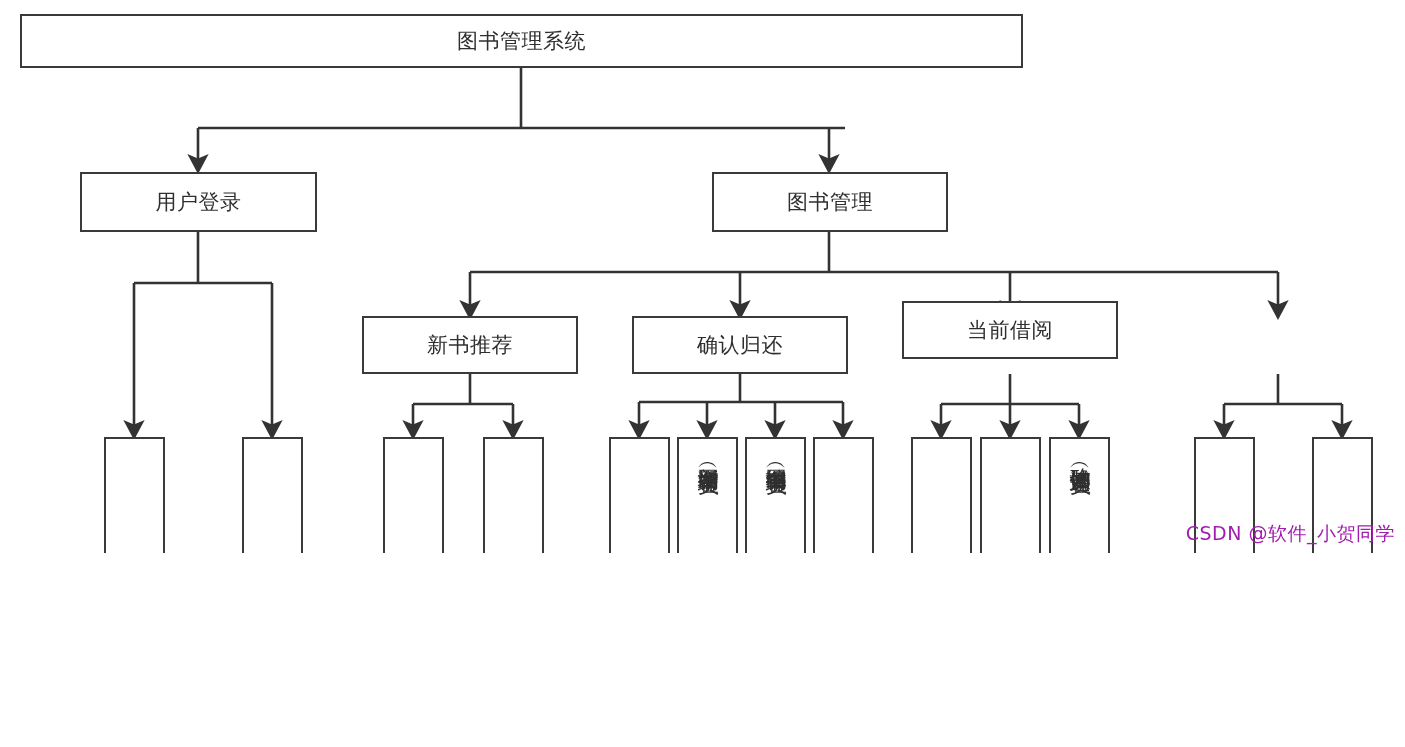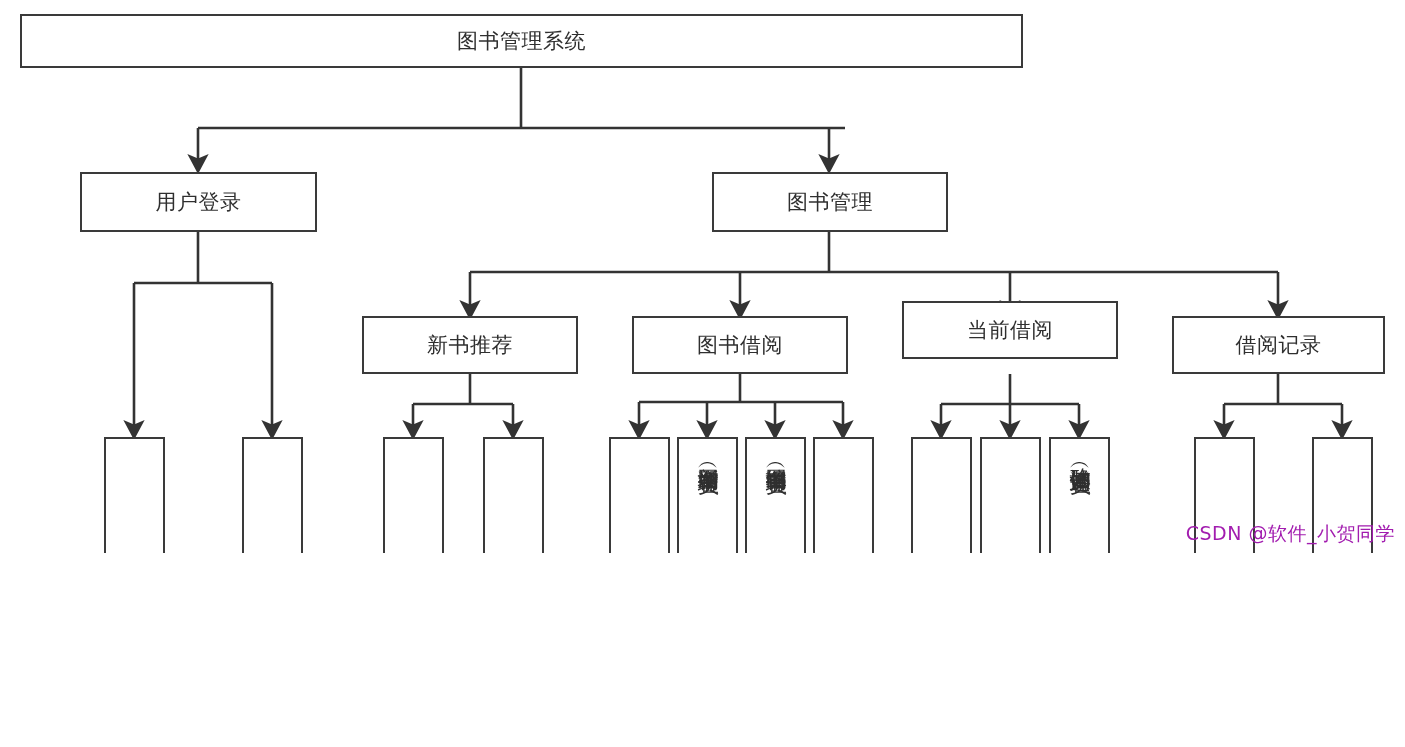--- a/index.html
+++ b/index.html
@@ -141,30 +141,27 @@
 
   <div class="node horizontal" style="left:362px; top:316px; width:216px; height:58px;">
     <span class="node-label">新书推荐</span>
   </div>
 
   <div class="node horizontal" style="left:712px; top:172px; width:236px; height:60px;">
     <span class="node-label">图书管理</span>
   </div>
 
   <div class="node horizontal" style="left:632px; top:316px; width:216px; height:58px;">
-    <span class="node-label">图书借阅</span>
+    <span class="node-label">确认归还</span>
   </div>
 
   <div class="node horizontal" style="left:902px; top:301px; width:216px; height:58px;">
     <span class="node-label">当前借阅</span>
   </div>
 
-  <div class="node horizontal" style="left:1172px; top:316px; width:213px; height:58px;">
-    <span class="node-label">借阅记录</span>
-  </div>
 
   <div class="node vertical center-fit" style="left:104px; top:437px; width:61px; height:298px;">
     <span class="node-label">用户登录</span>
   </div>
 
   <div class="node vertical center-fit" style="left:242px; top:437px; width:61px; height:298px;">
     <span class="node-label">注销登录</span>
   </div>
 
   <div class="node vertical center-fit" style="left:383px; top:437px; width:61px; height:298px;">

